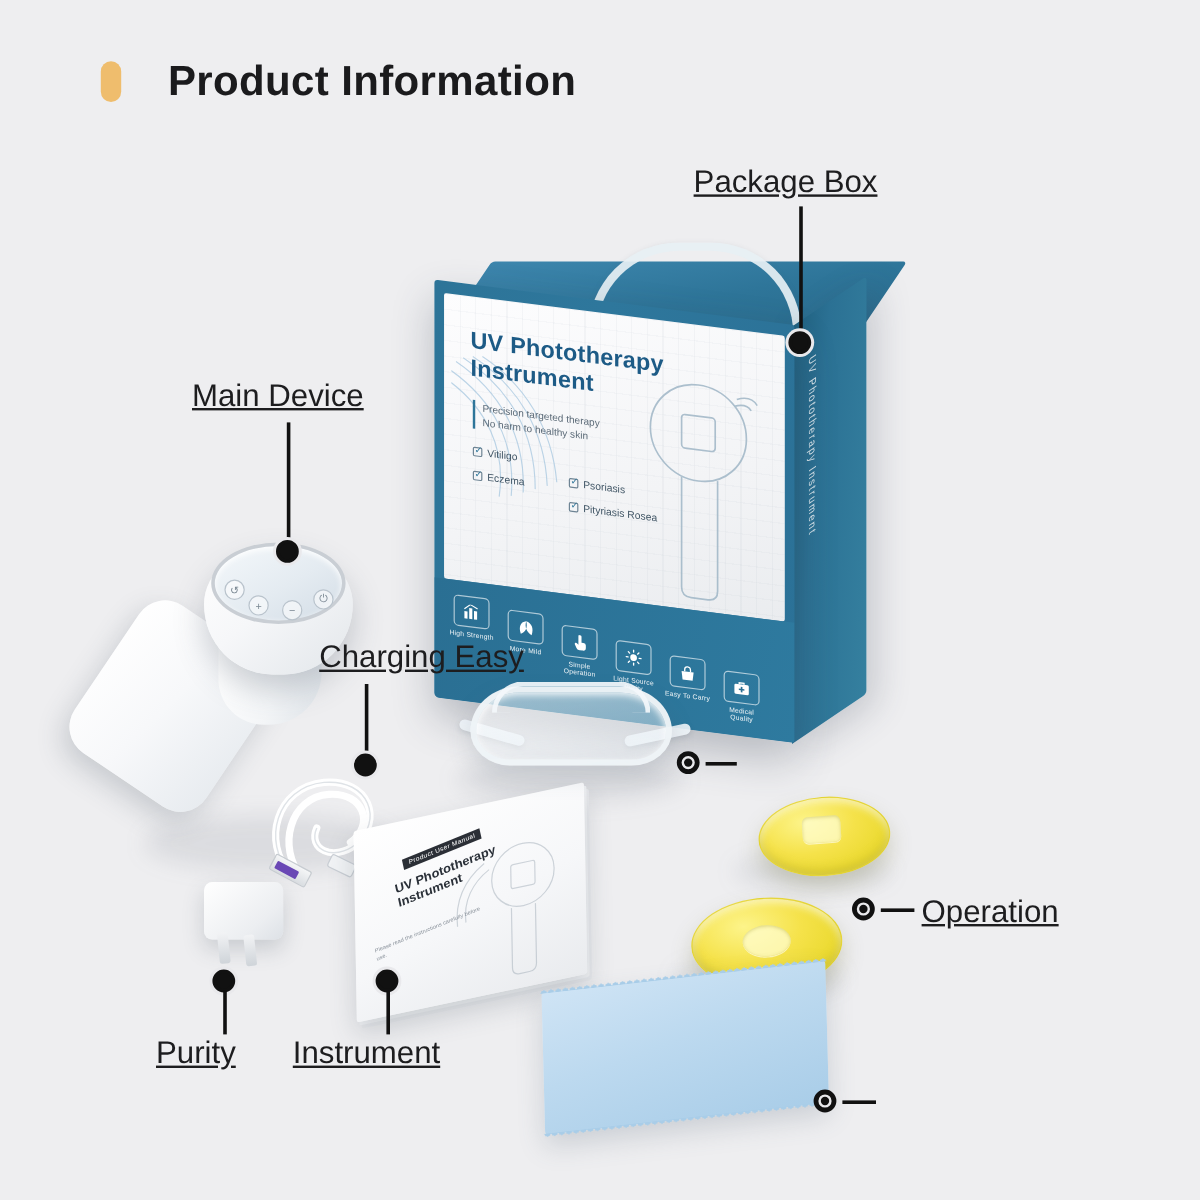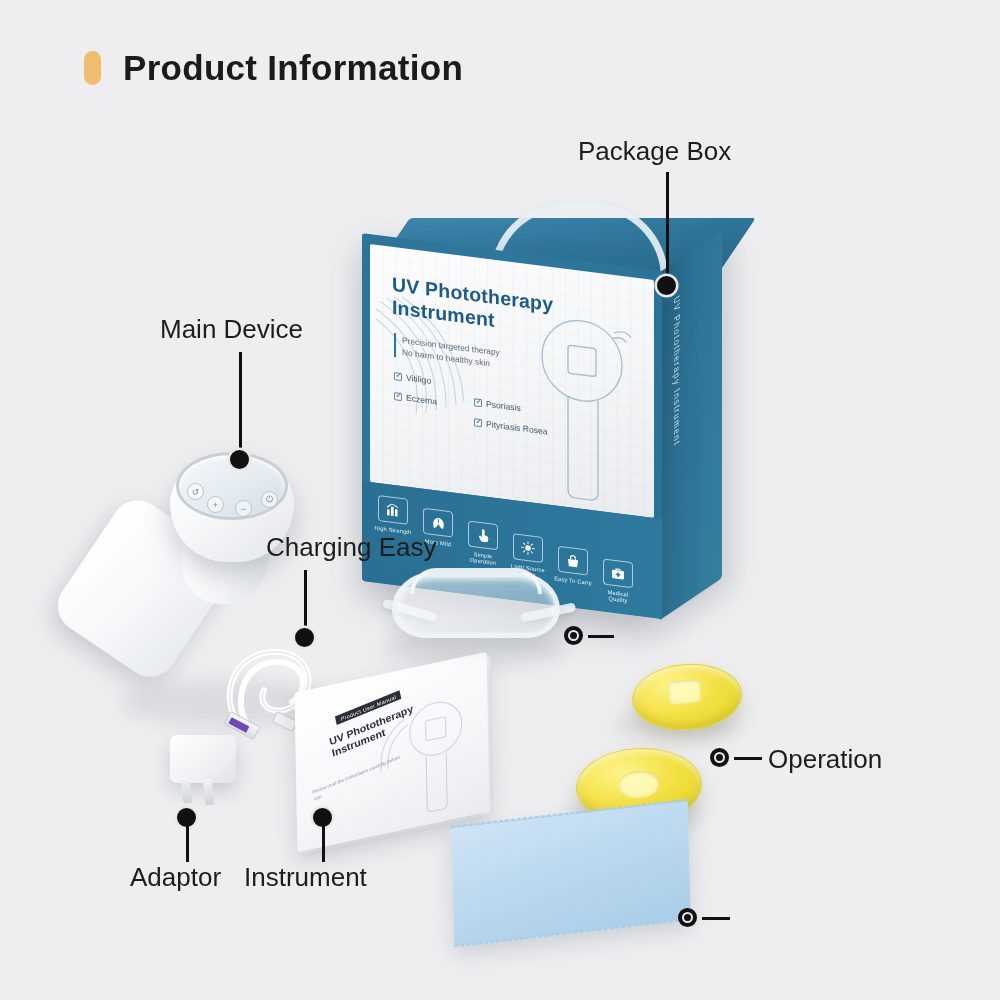--- a/index.html
+++ b/index.html
@@ -8,24 +8,24 @@
     background: #eeeef0;
     font-family: "Liberation Sans", sans-serif;
     position: relative;
     overflow: hidden;
   }
   #stage { position: absolute; inset: 0; }
 
   
   .title-row { position: absolute; left: 84px; top: 48px; display: flex; align-items: center; gap: 22px; }
   .title-bullet { width: 17px; height: 34px; border-radius: 9px; background: #efbd6d; }
-  .title-text { font-size: 35px; font-weight: bold; color: #1b1b1d; letter-spacing: .3px; }
-
-  
-  .clabel { position: absolute; font-size: 26px; color: #1d1d1f; white-space: nowrap; }
+  .title-text { font-size: 35px; font-weight: bold; color: #1b1b1d; letter-spacing: .3px; margin-left: 17px; }
+
+  
+  .clabel { position: absolute; font-size: 26px; color: #1d1d1f; white-space: nowrap; text-decoration: underline; }
   .leader { position: absolute; background: #111; }
   .leader.v { width: 2.5px; }
   .leader.h { height: 2.5px; }
   .dot {
     position: absolute; width: 19px; height: 19px; border-radius: 50%;
     background: #111; border: 3.5px solid #111; box-shadow: 0 0 0 2.5px #e9e9ec;
   }
   .dot.ring { background: #e9e9ec; box-shadow: none; border: 4px solid #111; }
   .dot.ring::after {
     content: ""; position: absolute; inset: 2px; border-radius: 50%; background: #111;
@@ -470,19 +470,19 @@
 
   <div class="dot ring" style="left:710px; top:748px;"></div>
   <div class="leader h" style="left:734px; top:757px; width:28px;"></div>
   <div class="clabel" style="left:768px; top:744px;">Operation</div>
 
   <div class="dot ring" style="left:678px; top:908px;"></div>
   <div class="leader h" style="left:702px; top:917px; width:28px;"></div>
 
   <div class="dot" style="left:177px; top:808px;"></div>
   <div class="leader v" style="left:186px; top:826px; height:36px;"></div>
-  <div class="clabel" style="left:130px; top:862px;">Adaptor</div>
+  <div class="clabel" style="left:130px; top:862px;">Purity</div>
 
   <div class="dot" style="left:313px; top:808px;"></div>
   <div class="leader v" style="left:322px; top:826px; height:36px;"></div>
   <div class="clabel" style="left:244px; top:862px;">Instrument</div>
 
 </div>
 
 </body></html>

